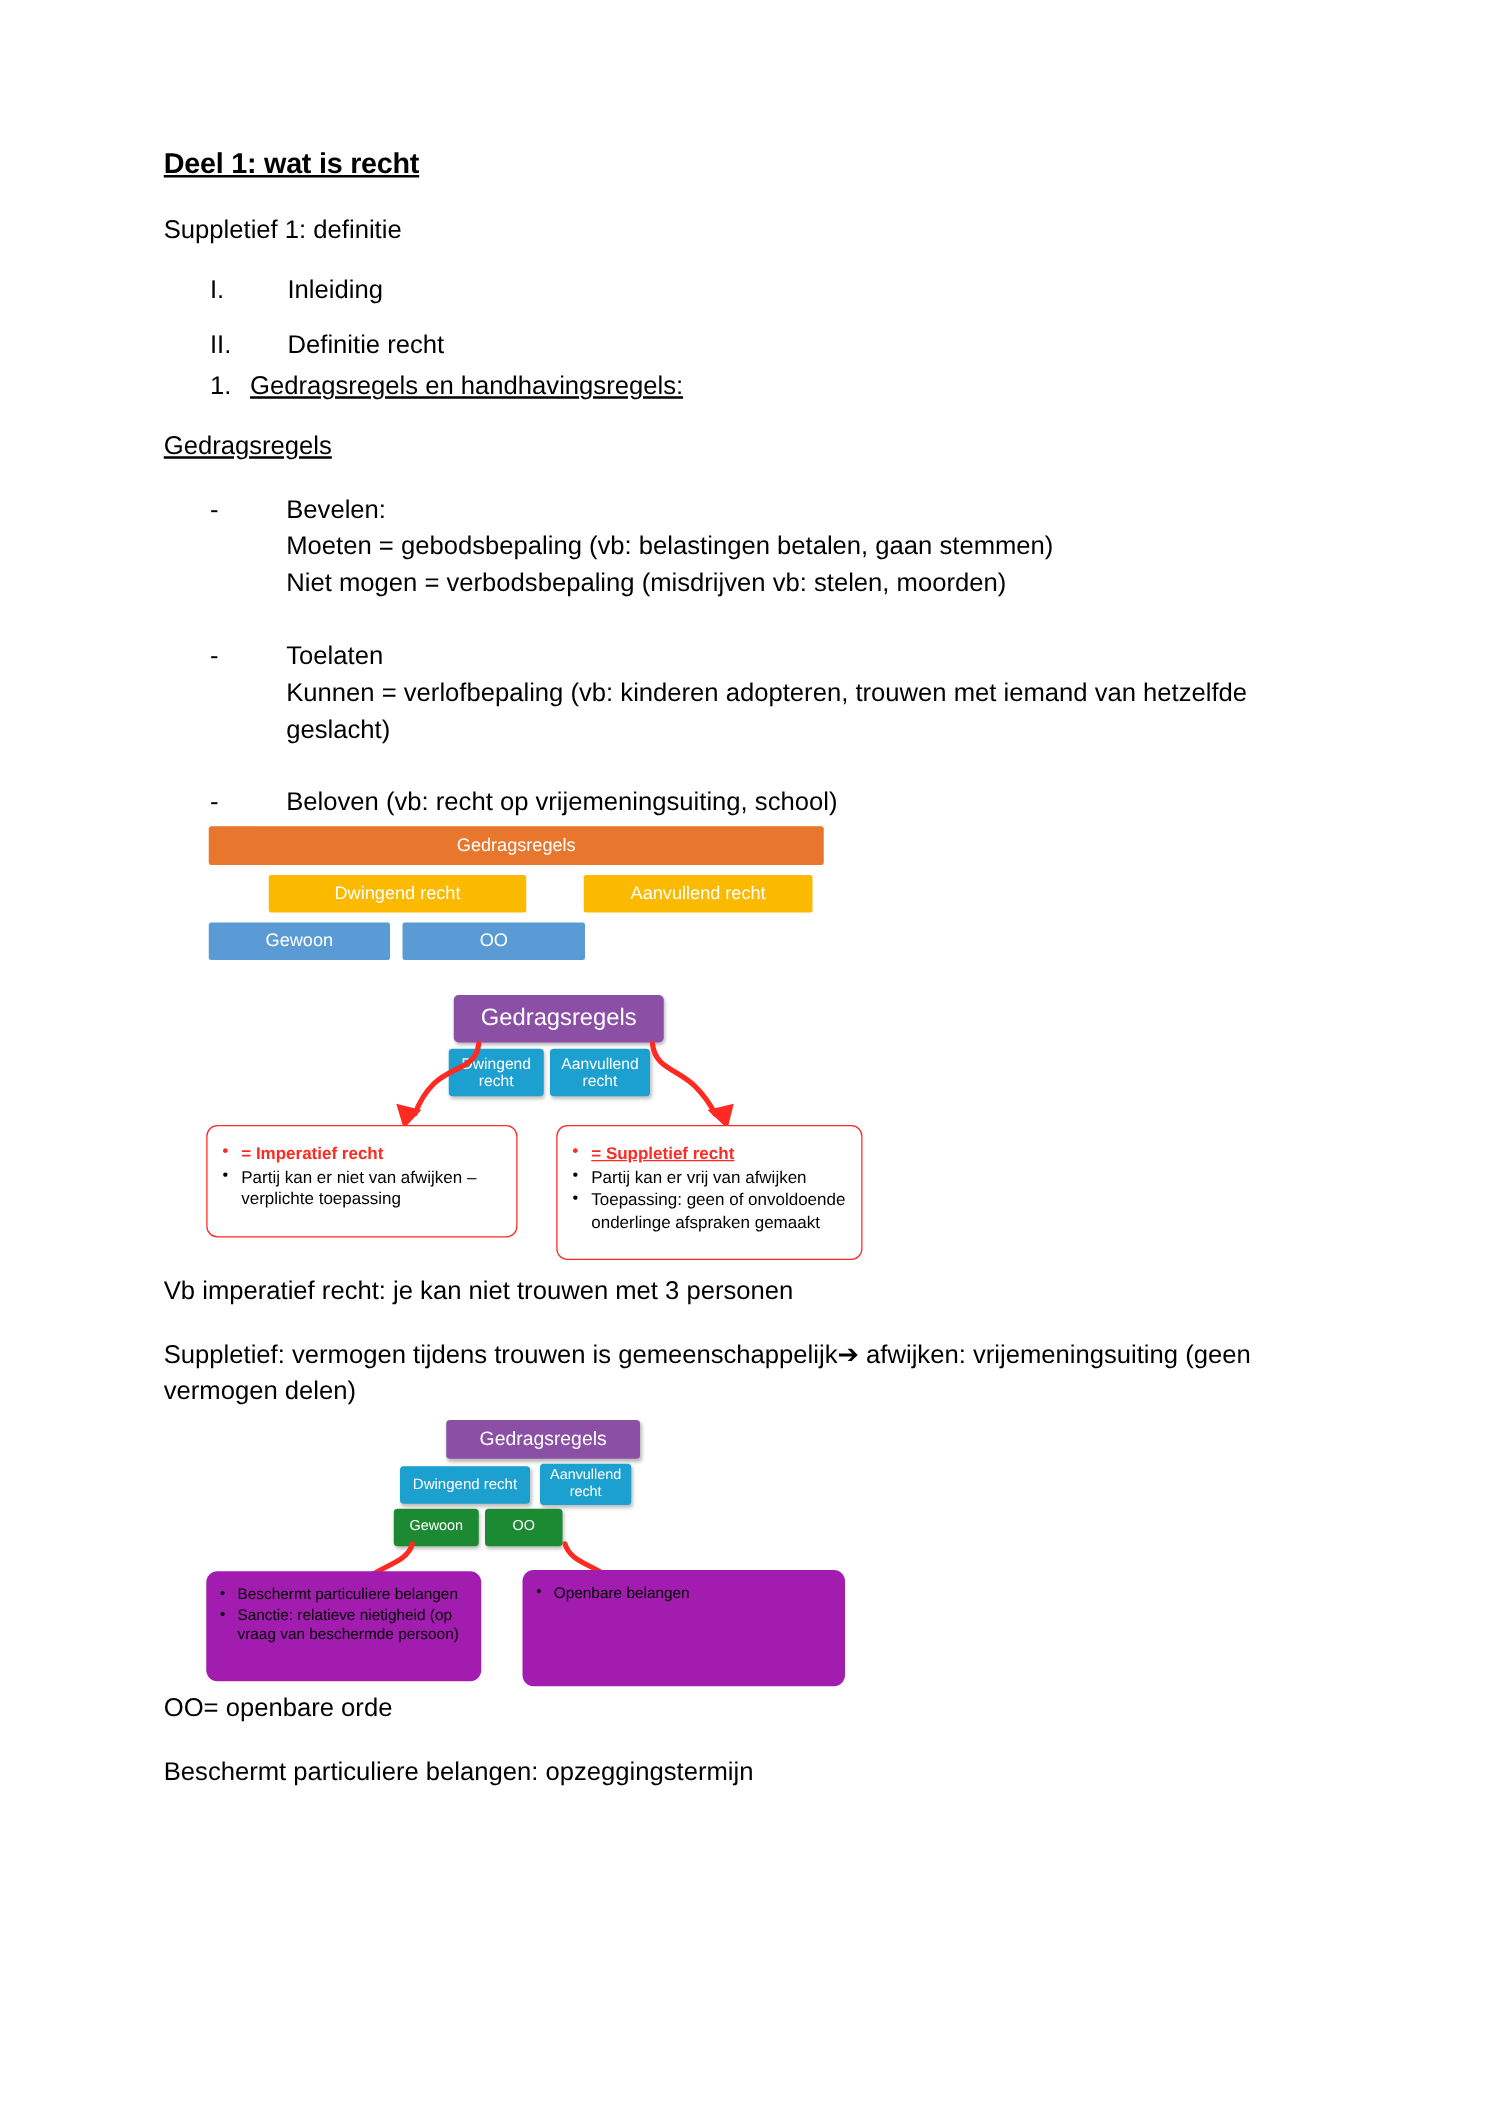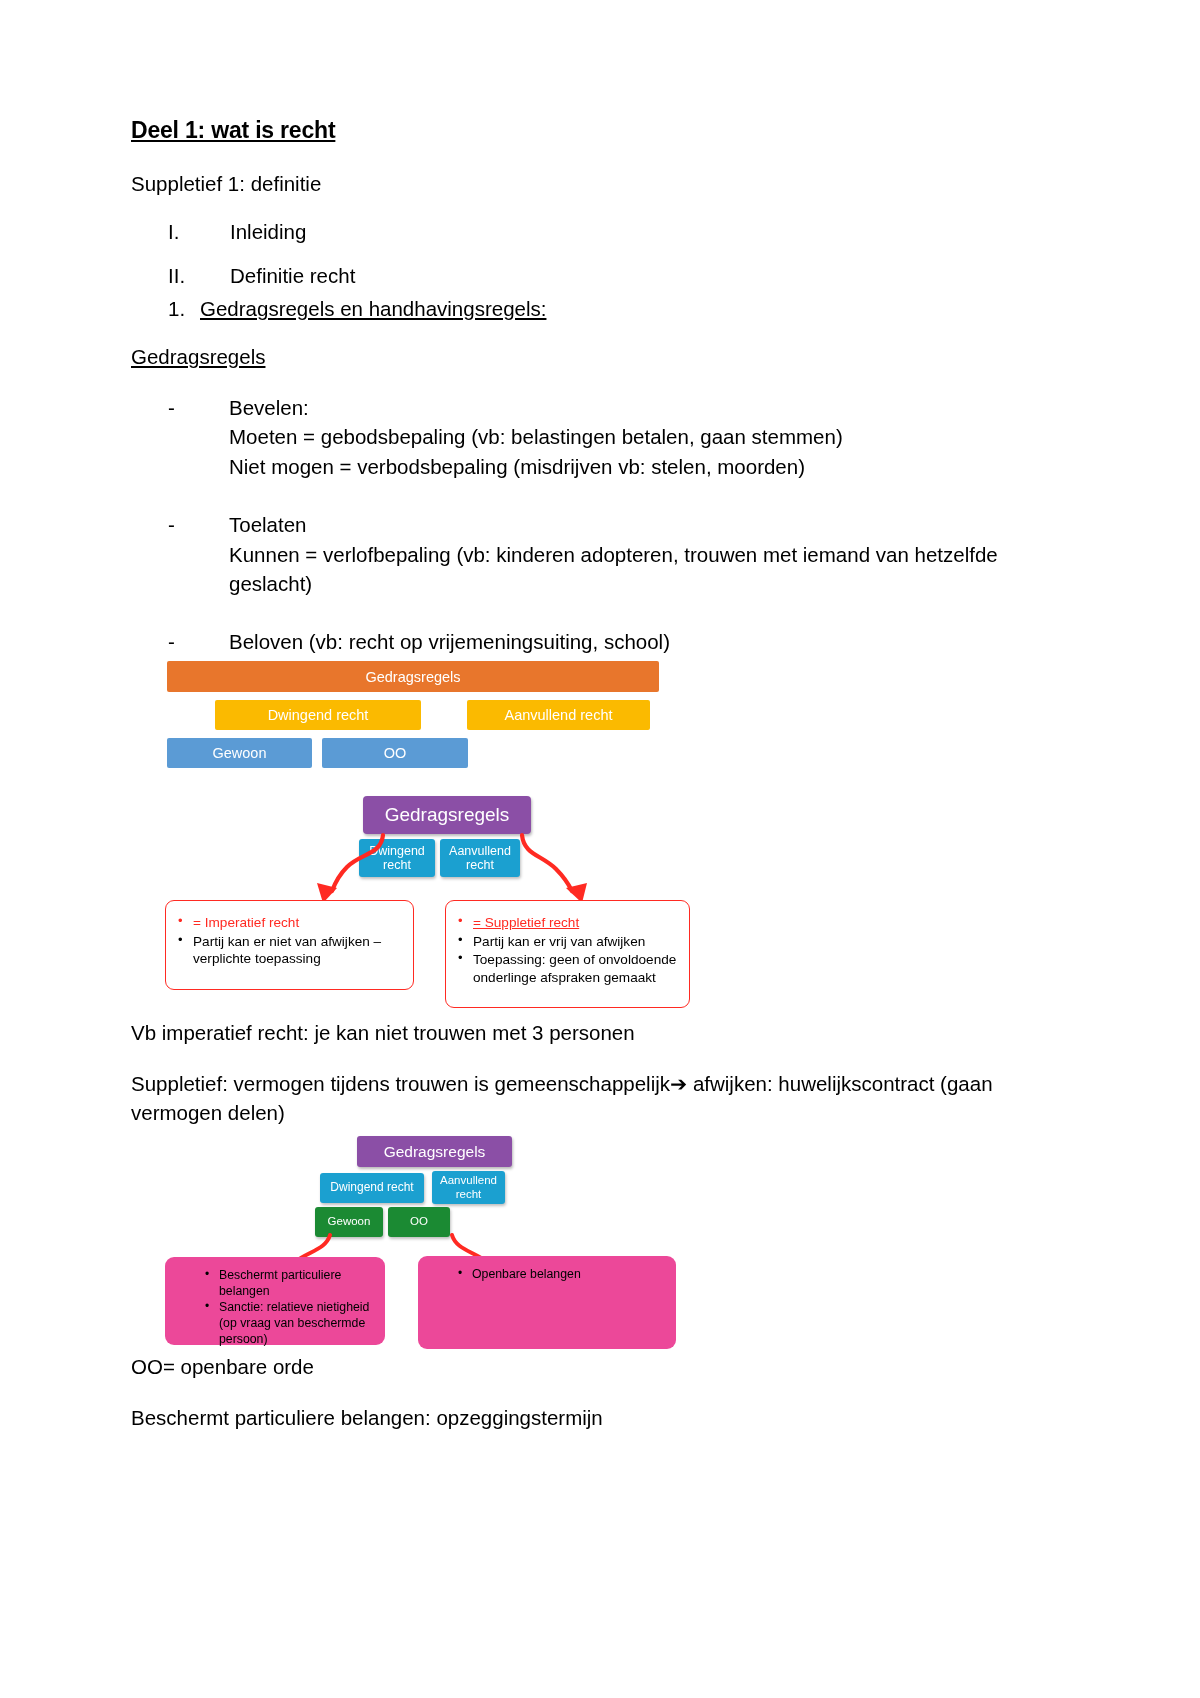--- a/index.html
+++ b/index.html
@@ -70,21 +70,21 @@
   .d2 .co-l{left:5px;top:107px;width:249px;height:90px;}
   .d2 .co-r{left:285px;top:107px;width:245px;height:108px;}
   .co-list{margin:0;padding:13px 9px 0 10px;list-style:none;}
   .co-list li{
     font-size:13.6px;line-height:1.30;margin-bottom:1px;
     padding-left:17px;position:relative;color:#000;
   }
   .co-list li:before{
     content:"\2022";position:absolute;left:2px;top:-1px;font-size:13px;
   }
-  .co-list li.red{color:#FF2A22;}
+  .co-list li.red{color:#FF2A22;font-weight:bold;}
   .co-list li.red:before{color:#FF2A22;}
   .co-list li.redu span{text-decoration:underline;text-decoration-color:#FF2A22;}
 
   .arrow{position:absolute;pointer-events:none;}
 
   
   .d3{position:absolute;left:160px;top:1133px;width:545px;height:215px;}
   .d3 .purple{
     left:197px;top:3px;width:155px;height:31px;background:#8B4FA6;
     font-size:15.5px;border-radius:3px;
@@ -100,21 +100,21 @@
   }
   .d3 .green1{
     left:155px;top:74px;width:68px;height:30px;background:#1B8A33;font-size:11.5px;
     box-shadow:1px 2px 3px rgba(0,0,0,.25);
   }
   .d3 .green2{
     left:228px;top:74px;width:62px;height:30px;background:#1B8A33;font-size:11.5px;
     box-shadow:1px 2px 3px rgba(0,0,0,.25);
   }
   .pinkbox{
-    position:absolute;background:#ec4899;border-radius:9px;box-sizing:border-box;padding-left:29px;
+    position:absolute;background:#a21caf;border-radius:9px;box-sizing:border-box;
   }
   .d3 .pb-l{left:5px;top:124px;width:220px;height:88px;}
   .d3 .pb-r{left:258px;top:123px;width:258px;height:93px;}
   .pk-list{margin:0;padding:11px 8px 0 9px;list-style:none;}
   .pk-list li{
     font-size:12.3px;line-height:1.28;margin-bottom:1px;
     padding-left:16px;position:relative;color:#000;
   }
   .pk-list li:before{content:"\2022";position:absolute;left:2px;top:-1px;font-size:12px;}
 
@@ -213,21 +213,21 @@
       <ul class="co-list">
         <li class="red redu"><span>= Suppletief recht</span></li>
         <li>Partij kan er vrij van afwijken</li>
         <li>Toepassing: geen of onvoldoende onderlinge afspraken gemaakt</li>
       </ul>
     </div>
   </div>
 
   <div style="position:absolute;left:131px;top:1018px;width:950px;">
     <p class="para">Vb imperatief recht: je kan niet trouwen met 3 personen</p>
-    <p class="para">Suppletief: vermogen tijdens trouwen is gemeenschappelijk➔ afwijken: huwelijkscontract (gaan vermogen delen)</p>
+    <p class="para">Suppletief: vermogen tijdens trouwen is gemeenschappelijk➔ afwijken: vrijemeningsuiting (geen vermogen delen)</p>
   </div>
 
   <div class="d3">
     <div class="box purple">Gedragsregels</div>
     <div class="box cyan1">Dwingend recht</div>
     <div class="box cyan2">Aanvullend recht</div>
     <div class="box green1">Gewoon</div>
     <div class="box green2">OO</div>
 
     <svg class="arrow" style="left:78px;top:96px;" width="100" height="62" viewBox="0 0 100 62">

